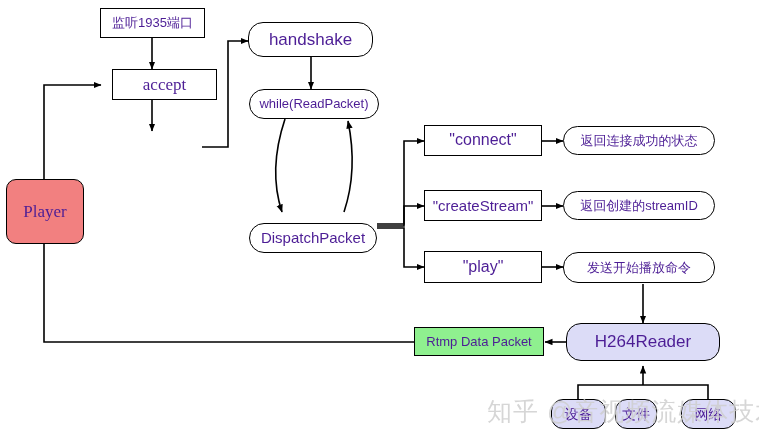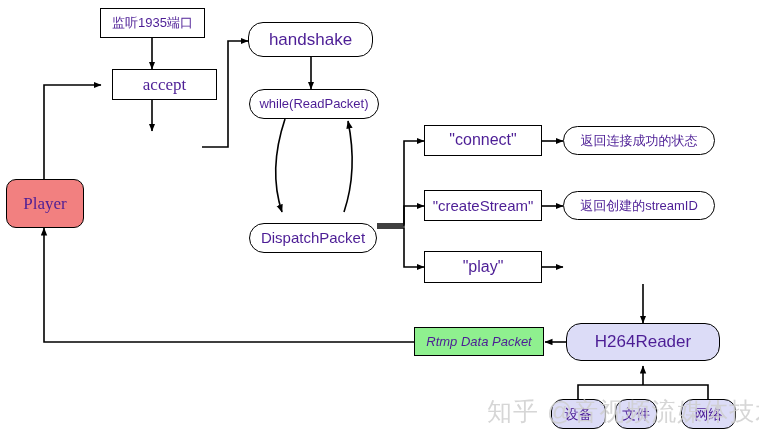--- a/index.html
+++ b/index.html
@@ -40,21 +40,20 @@
   .sharp  { border-radius: 0px; }
   .pink {
     background: #f28080;
     border-radius: 10px;
     border: 1.5px solid #000000;
   }
   .green {
     background: #8ff08f;
     border: 1.5px solid #000000;
     border-radius: 0px;
-    font-style: italic;
   }
   .lav {
     background: #dcdcf7;
     border: 1.5px solid #000000;
   }
   .lav-small {
     background: #dcdcf7;
     border: 1.5px solid #000000;
     border-radius: 12px;
     text-align: right;
@@ -128,38 +127,39 @@
     <g stroke="#000000" stroke-width="1.6" fill="none">
       <path d="M578,399 L578,385 L708,385 L708,399"></path>
     </g>
   </svg>
 
   <div class="node sharp fs13" style="left:100px; top:8px; width:105px; height:30px;">监听1935端口</div>
 
   <div class="node sharp fs17 serifish" style="left:100px; top:69px; width:105px; height:31px;margin-left:12px;">accept</div>
 
 
-  <div class="node pink fs17 serifish" style="left:6px; top:179px; width:78px; height:49px;">Player</div>
+  <div class="node pink fs17 serifish" style="left:6px; top:179px; width:78px; height:65px;">Player</div>
 
   <div class="node rounded fs17" style="left:248px; top:22px; width:125px; height:35px;">handshake</div>
 
   <div class="node rounded fs13" style="left:249px; top:89px; width:130px; height:30px;">while(ReadPacket)</div>
 
   <div class="node rounded fs15" style="left:249px; top:223px; width:128px; height:30px;">DispatchPacket</div>
 
   <div class="node sharp fs16" style="left:424px; top:125px; width:118px; height:31px;">"connect"</div>
 
   <div class="node sharp fs15" style="left:424px; top:190px; width:118px; height:31px;">"createStream"</div>
 
   <div class="node sharp fs16" style="left:424px; top:251px; width:118px; height:32px;">"play"</div>
 
   <div class="node rounded fs13" style="left:563px; top:126px; width:152px; height:29px;">返回连接成功的状态</div>
 
   <div class="node rounded fs13" style="left:563px; top:191px; width:152px; height:29px;">返回创建的streamID</div>
 
+  <div class="node rounded fs13" style="left:563px; top:252px; width:152px; height:31px;">发送开始播放命令</div>
 
   <div class="node green fs13" style="left:414px; top:327px; width:130px; height:29px;">Rtmp Data Packet</div>
 
   <div class="node lav rounded fs17" style="left:566px; top:323px; width:154px; height:38px;">H264Reader</div>
 
   <div class="node lav-small fs14" style="left:551px; top:399px; width:55px; height:30px;">设备</div>
 
   <div class="node lav-small fs14" style="left:615px; top:399px; width:42px; height:30px;">文件</div>
 
   <div class="node lav-small fs14" style="left:681px; top:399px; width:55px; height:30px;">网络</div>

